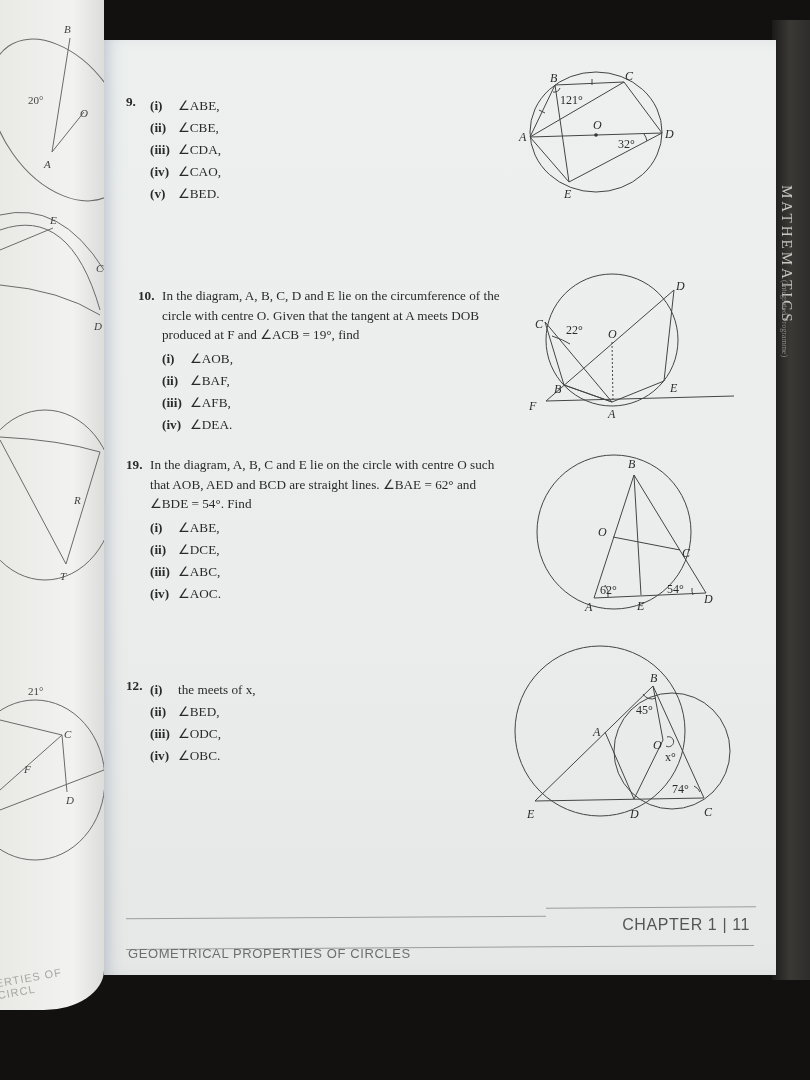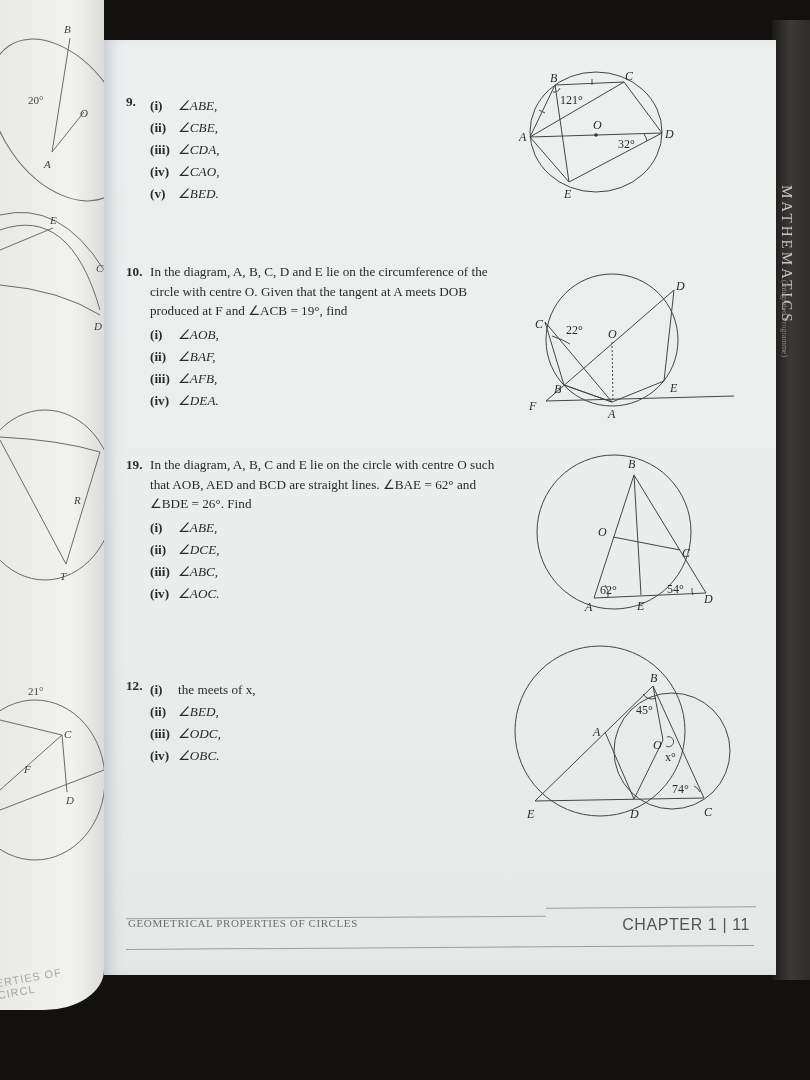--- a/index.html
+++ b/index.html
@@ -38,28 +38,28 @@
     position:absolute; left:104px; top:40px; width:672px; height:935px;
     background:linear-gradient(180deg,#eef0f0 0%,#ebedec 60%,#e6e8e7 100%);
     box-shadow:inset 12px 0 18px -10px rgba(140,150,170,.6);
   }
   .question { position:absolute; left:26px; color:#2a2a2a; font-size:13.2px; line-height:19.5px; }
   .question .num { position:absolute; left:-4px; font-weight:bold; }
   .question .stem { margin-left:20px; width:360px; }
   .parts { margin-left:20px; margin-top:4px; }
   .part { height:22px; display:flex; }
   .part .lbl { font-weight:bold; width:28px; }
-  .part .val { font-style:italic; }
+  .part .val { }
   .diagram { position:absolute; }
   .diagram text { font-family:"Liberation Serif", serif; font-style:italic; font-size:12px; fill:#2b2b2b; }
   .diagram text.deg { font-style:normal; font-size:12px; }
   .footer-line { position:absolute; height:1px; background:#9b9d9d; }
   .footer-left {
-    position:absolute; left:24px; top:877px;
-    font-family:Liberation Serif, serif; font-size:11px; color:#6d6f6f; letter-spacing:.6px;
+    position:absolute; left:24px; top:906px;
+    font-family:Liberation Sans, sans-serif; font-size:13px; color:#6d6f6f; letter-spacing:.6px;
   }
   .footer-right {
     position:absolute; right:26px; top:876px;
     font-family:"Liberation Sans", sans-serif; font-size:16px; color:#555; letter-spacing:.6px;
   }
 </style>
 </head>
 <body>
 
 <div class="book-right">
@@ -149,21 +149,21 @@
     <text x="36" y="12">B</text>
     <text x="111" y="10">C</text>
     <text x="5" y="71">A</text>
     <text x="151" y="68">D</text>
     <text x="50" y="128">E</text>
     <text x="79" y="59">O</text>
     <text class="deg" x="46" y="34">121°</text>
     <text class="deg" x="104" y="78">32°</text>
   </svg>
 
-  <div class="question" style="top:222px;">
+  <div class="question" style="top:246px;margin-left:12px;">
     <span class="num">10.</span>
     <div class="stem">In the diagram, A, B, C, D and E lie on the circumference of the circle with centre O. Given that the tangent at A meets DOB produced at F and ∠ACB = 19°, find</div>
     <div class="parts">
       <div class="part">
           <span class="lbl">(i)</span>
           <span class="val">∠AOB,</span>
         </div>
       <div class="part">
           <span class="lbl">(ii)</span>
           <span class="val">∠BAF,</span>
@@ -194,21 +194,21 @@
     <text x="84" y="66">O</text>
     <text x="30" y="121">B</text>
     <text x="146" y="120">E</text>
     <text x="5" y="138">F</text>
     <text x="84" y="146">A</text>
     <text class="deg" x="42" y="62">22°</text>
   </svg>
 
   <div class="question" style="top:415px;">
     <span class="num">19.</span>
-    <div class="stem">In the diagram, A, B, C and E lie on the circle with centre O such that AOB, AED and BCD are straight lines. ∠BAE = 62° and ∠BDE = 26°. Find</div>
+    <div class="stem">In the diagram, A, B, C and E lie on the circle with centre O such that AOB, AED and BCD are straight lines. ∠BAE = 62° and ∠BDE = 54°. Find</div>
     <div class="parts">
       <div class="part">
           <span class="lbl">(i)</span>
           <span class="val">∠ABE,</span>
         </div>
       <div class="part">
           <span class="lbl">(ii)</span>
           <span class="val">∠DCE,</span>
         </div>
       <div class="part">

